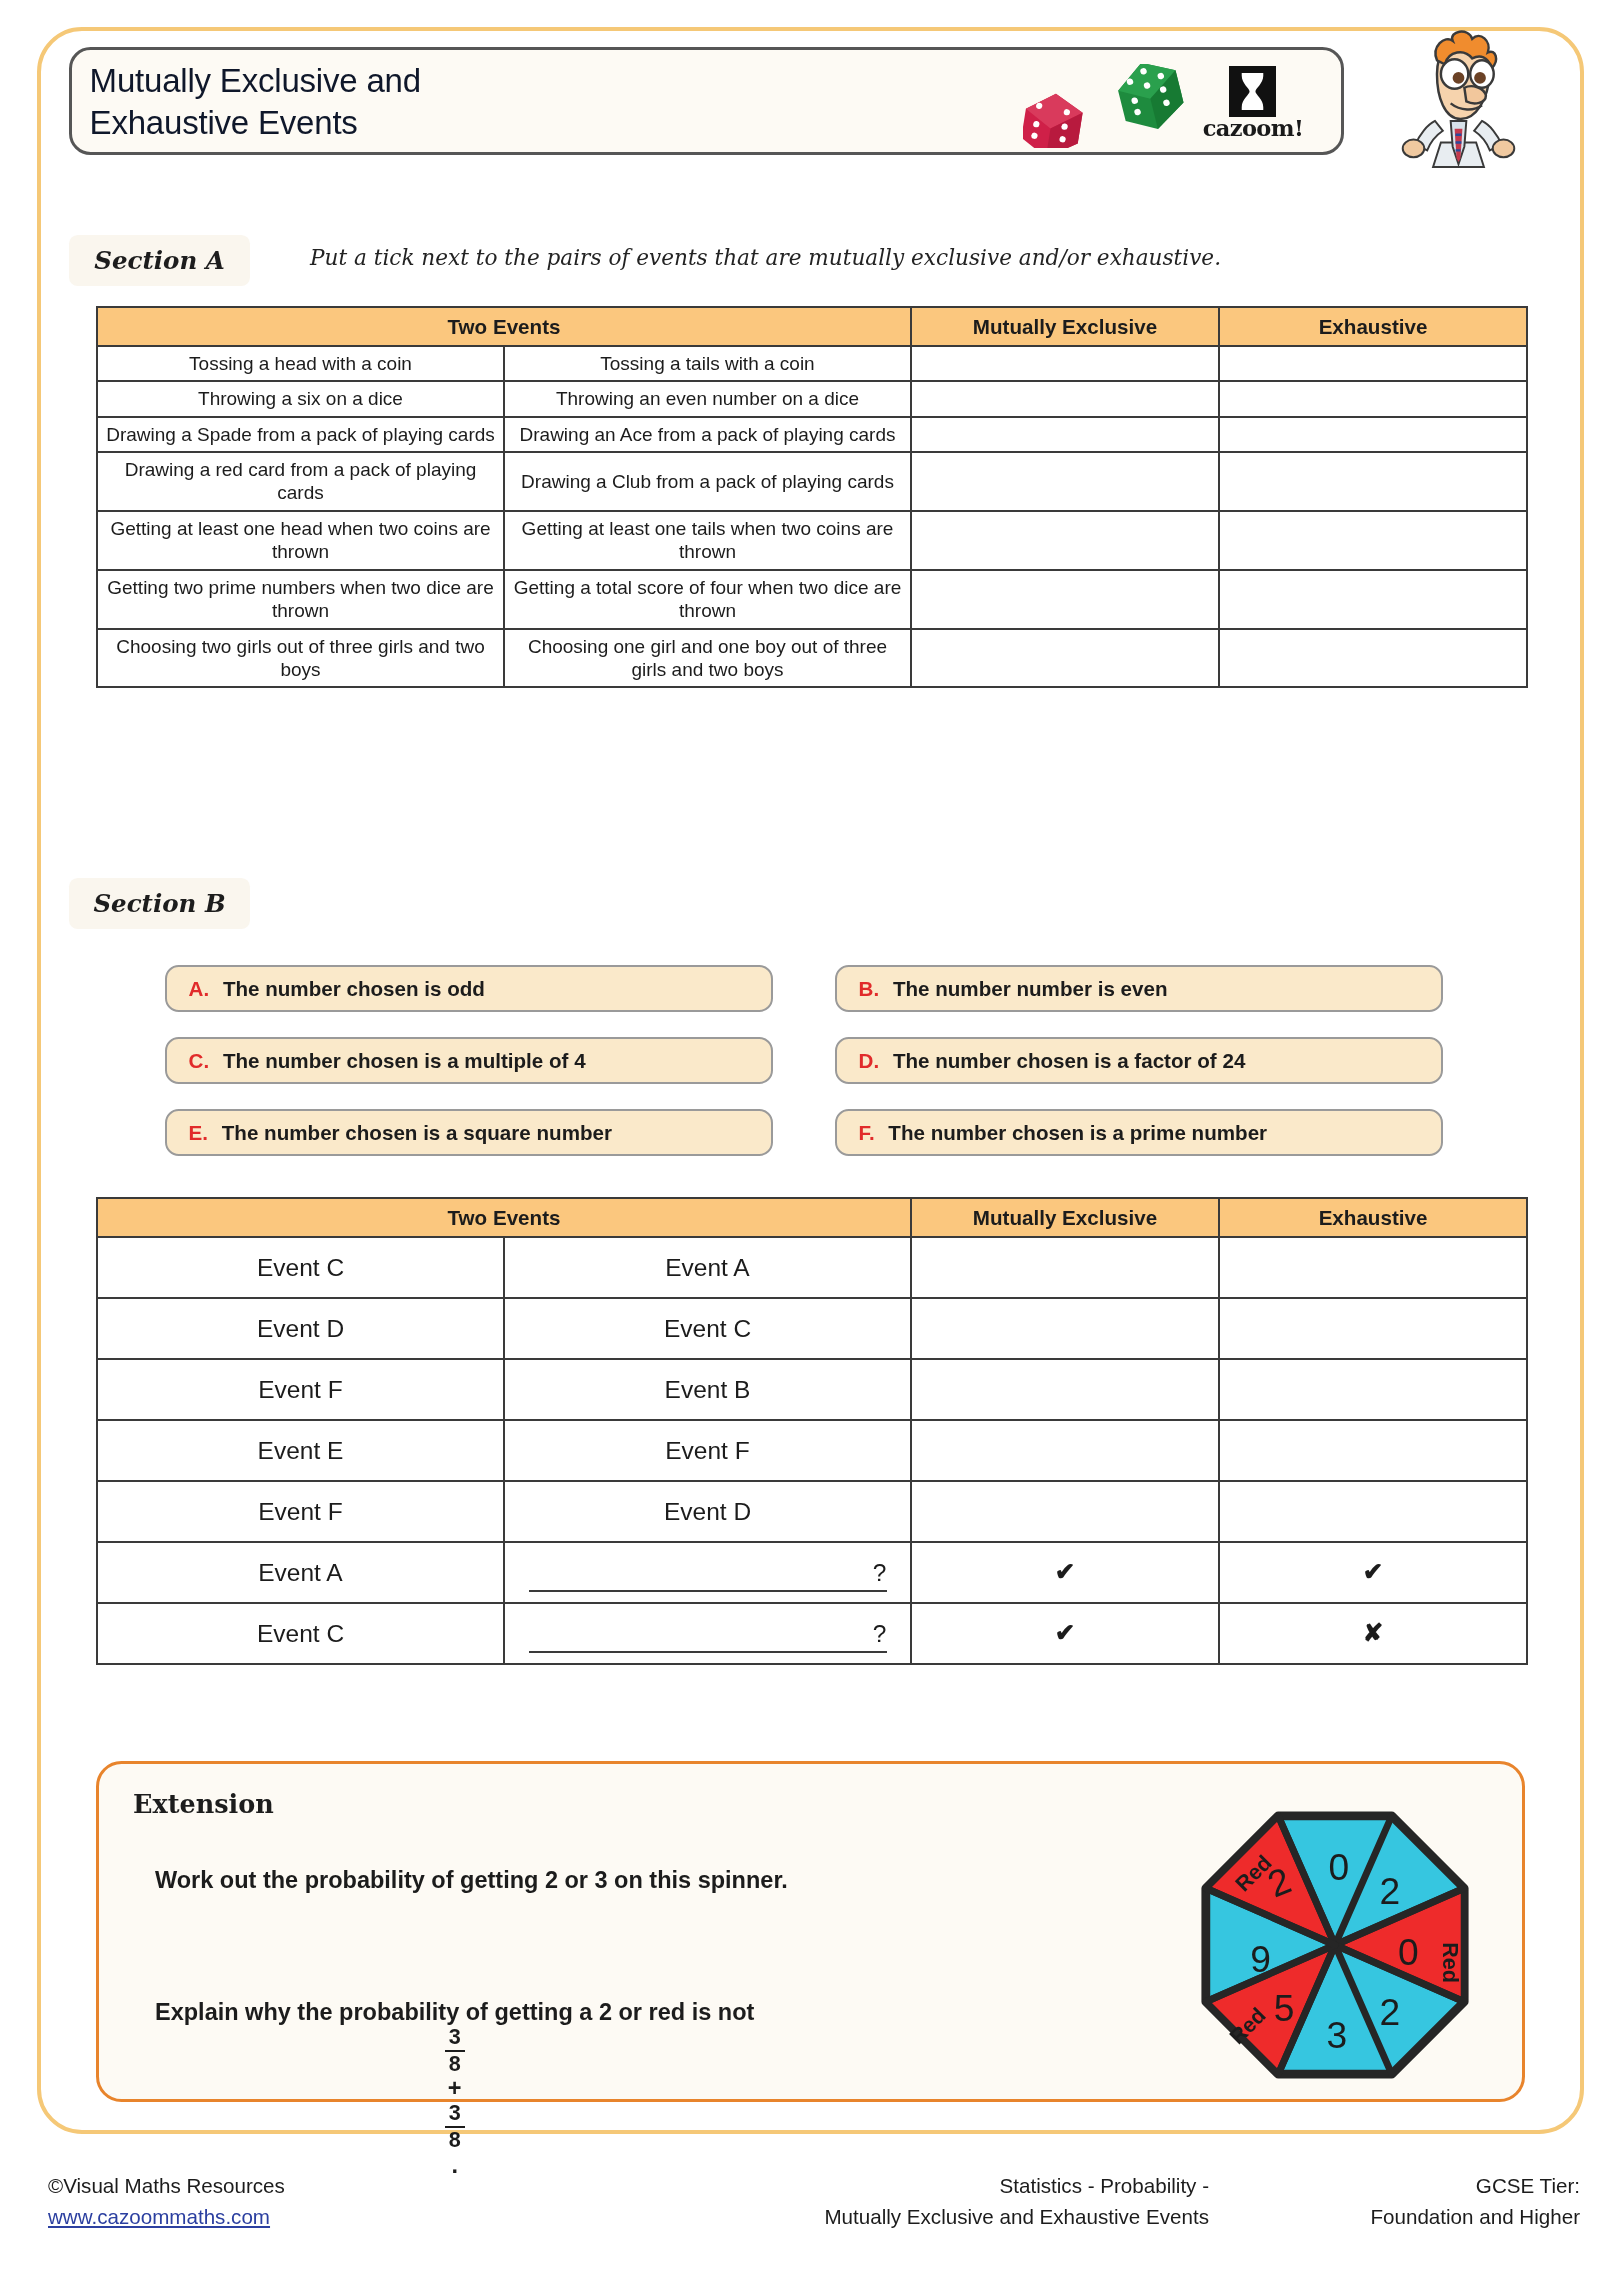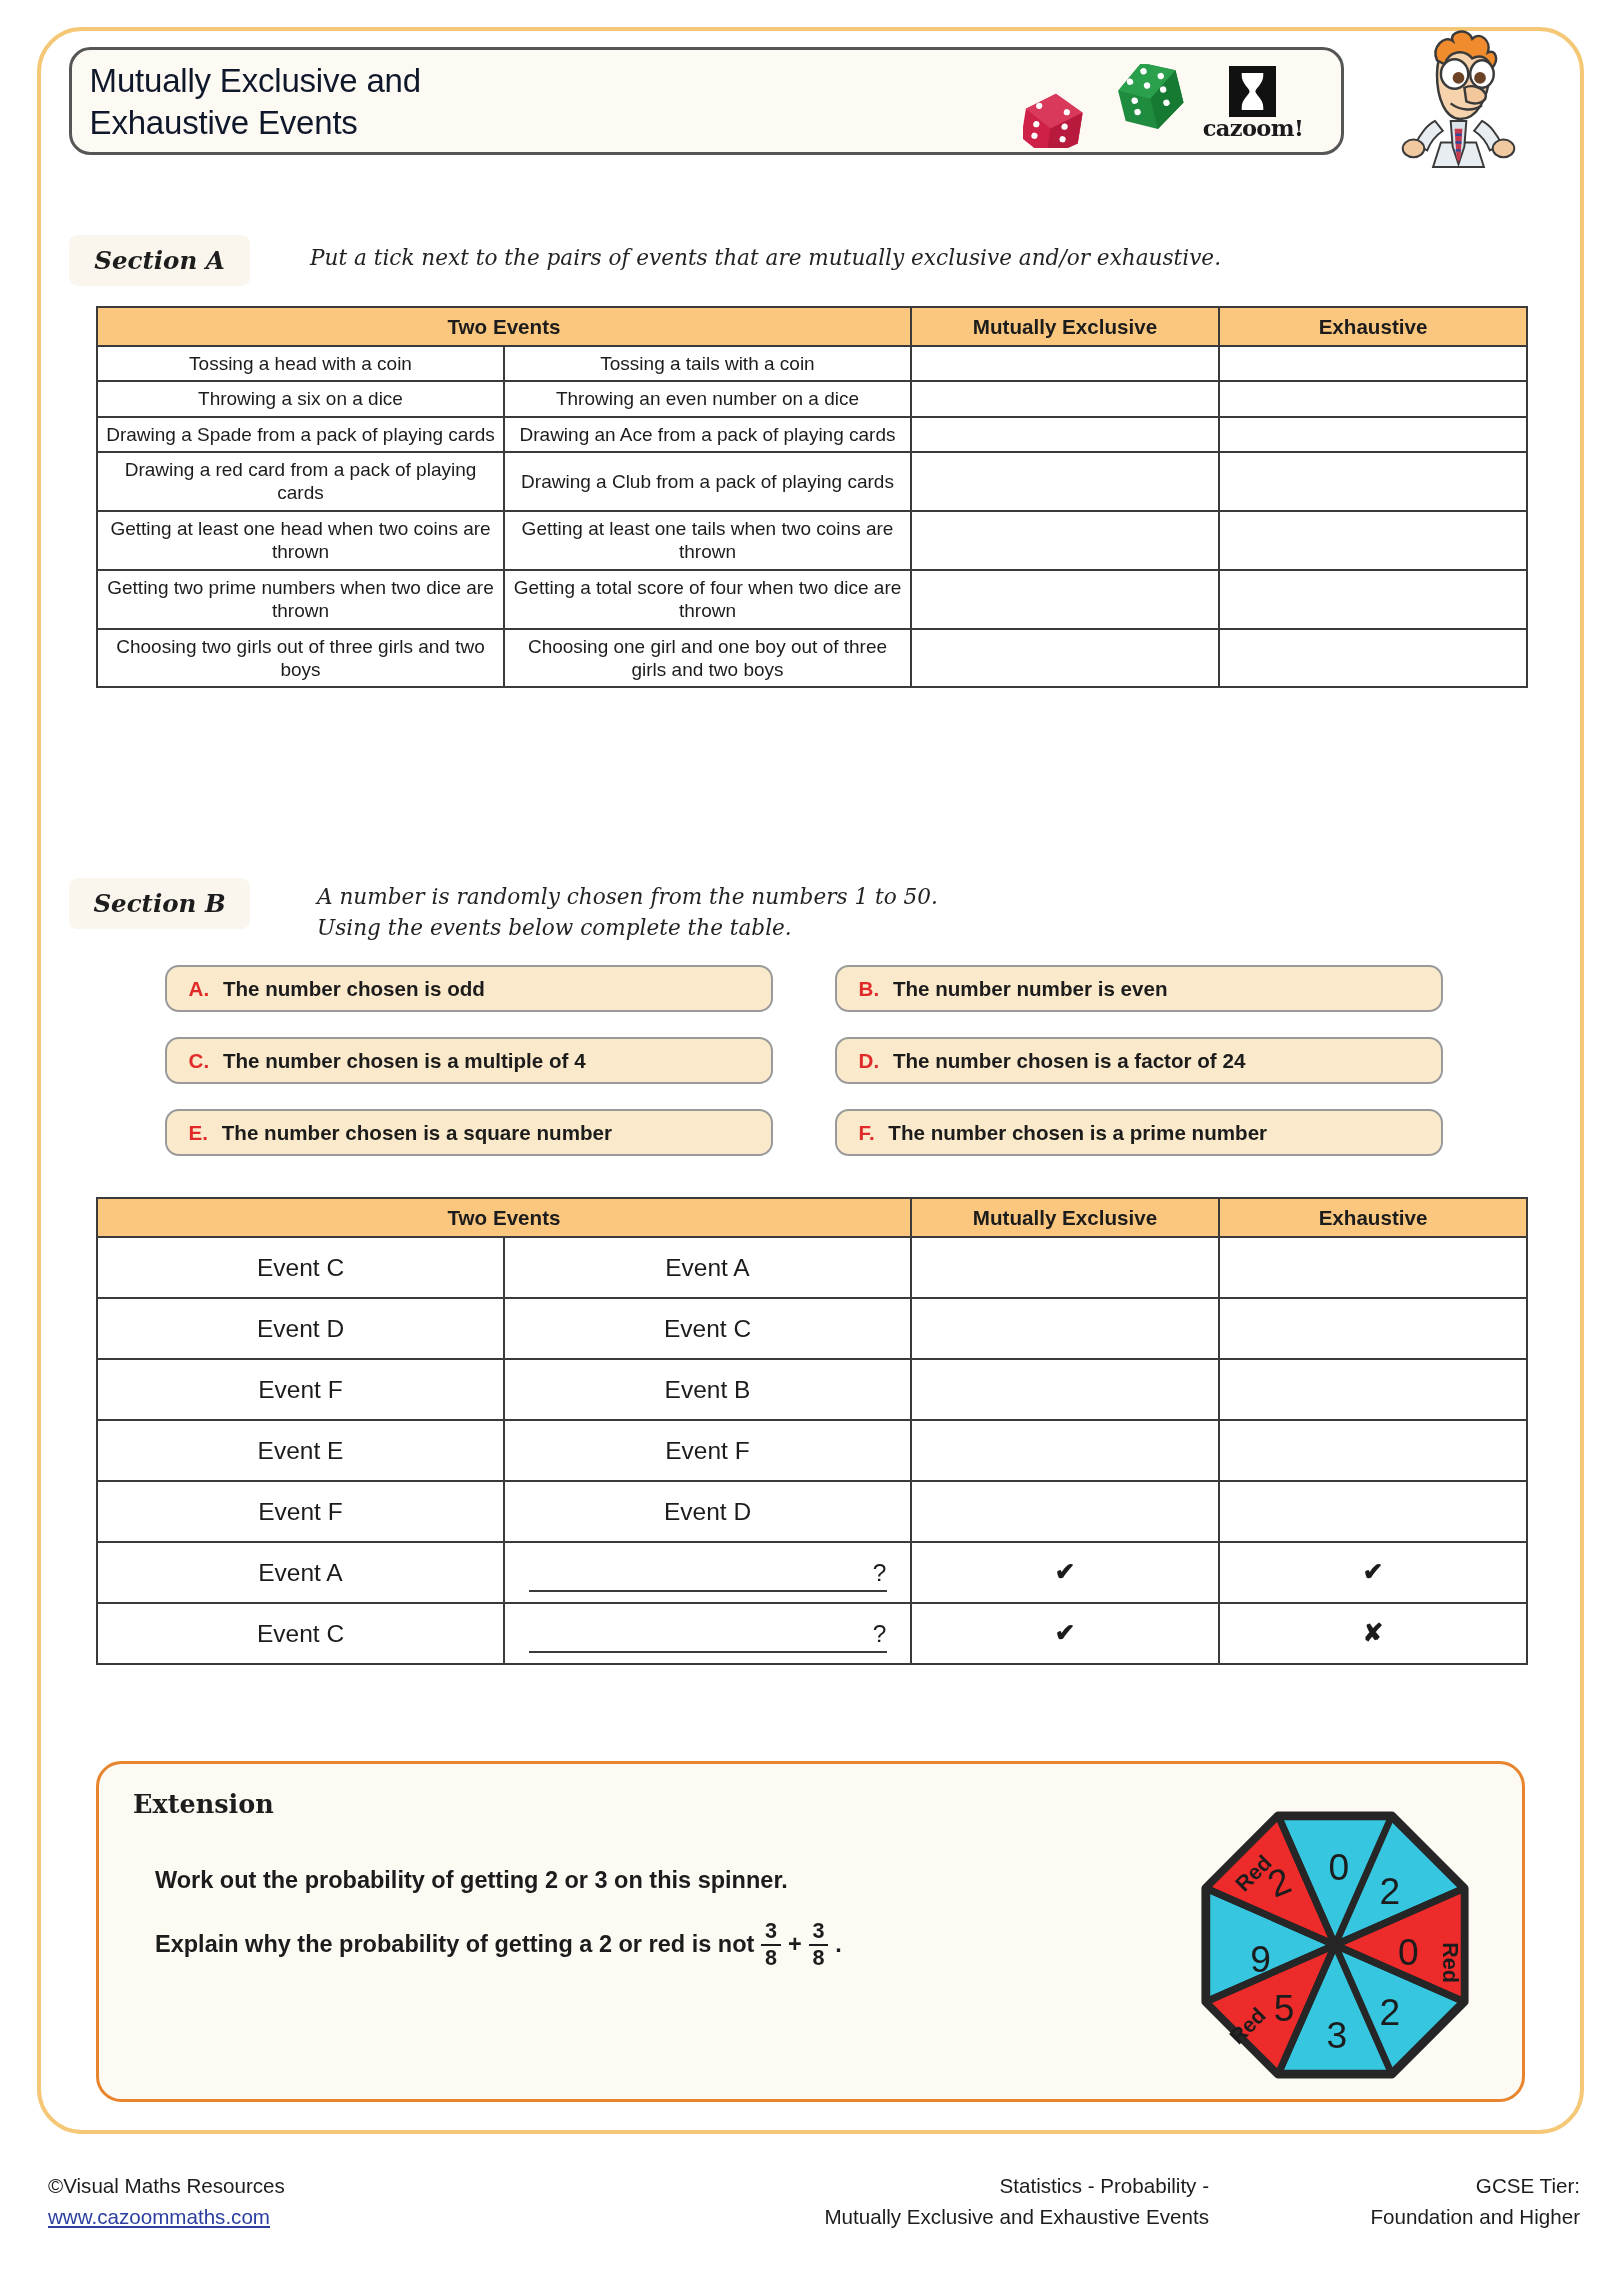--- a/index.html
+++ b/index.html
@@ -349,24 +349,20 @@
       <tr>
         <td>Choosing two girls out of three girls and two boys</td>
         <td>Choosing one girl and one boy out of three girls and two boys</td>
         <td></td>
         <td></td>
       </tr>
     </tbody>
   </table>
 
   <div class="section-tag" style="left:69px; top:878px;">Section B</div>
-  <div class="section-instr" style="left:317px; top:882px; width:1176px;">
-    <div>A number is randomly chosen from the numbers 1 to 50.</div>
-    <div>Using the events below complete the table.</div>
-  </div>
 
   <div class="pill" style="left:165px; top:965px; width:608px;">
     <span class="pill-letter">A.</span>
     <span class="pill-text">The number chosen is odd</span>
   </div>
   <div class="pill" style="left:835px; top:965px; width:608px;">
     <span class="pill-letter">B.</span>
     <span class="pill-text">The number number is even</span>
   </div>
   <div class="pill" style="left:165px; top:1037px; width:608px;">
@@ -448,21 +444,21 @@
         </td>
         <td class="mark">✔</td>
         <td class="mark">✘</td>
       </tr>
     </tbody>
   </table>
 
   <div class="ext-box"></div>
   <div class="ext-title" style="left:133px; top:1789px;">Extension</div>
   <div class="ext-line" style="left:155px; top:1867px;">Work out the probability of getting 2 or 3 on this spinner.</div>
-  <div class="ext-line" style="left:155px; top:1920px;">
+  <div class="ext-line" style="left:155px; top:1999px;flex-direction:column;">
     <span>Explain why the probability of getting a 2 or red is not</span>
     <span class="frac">
       <span class="num">3</span>
       <span class="den">8</span>
     </span>
     <span>+</span>
     <span class="frac">
       <span class="num">3</span>
       <span class="den">8</span>
     </span>

